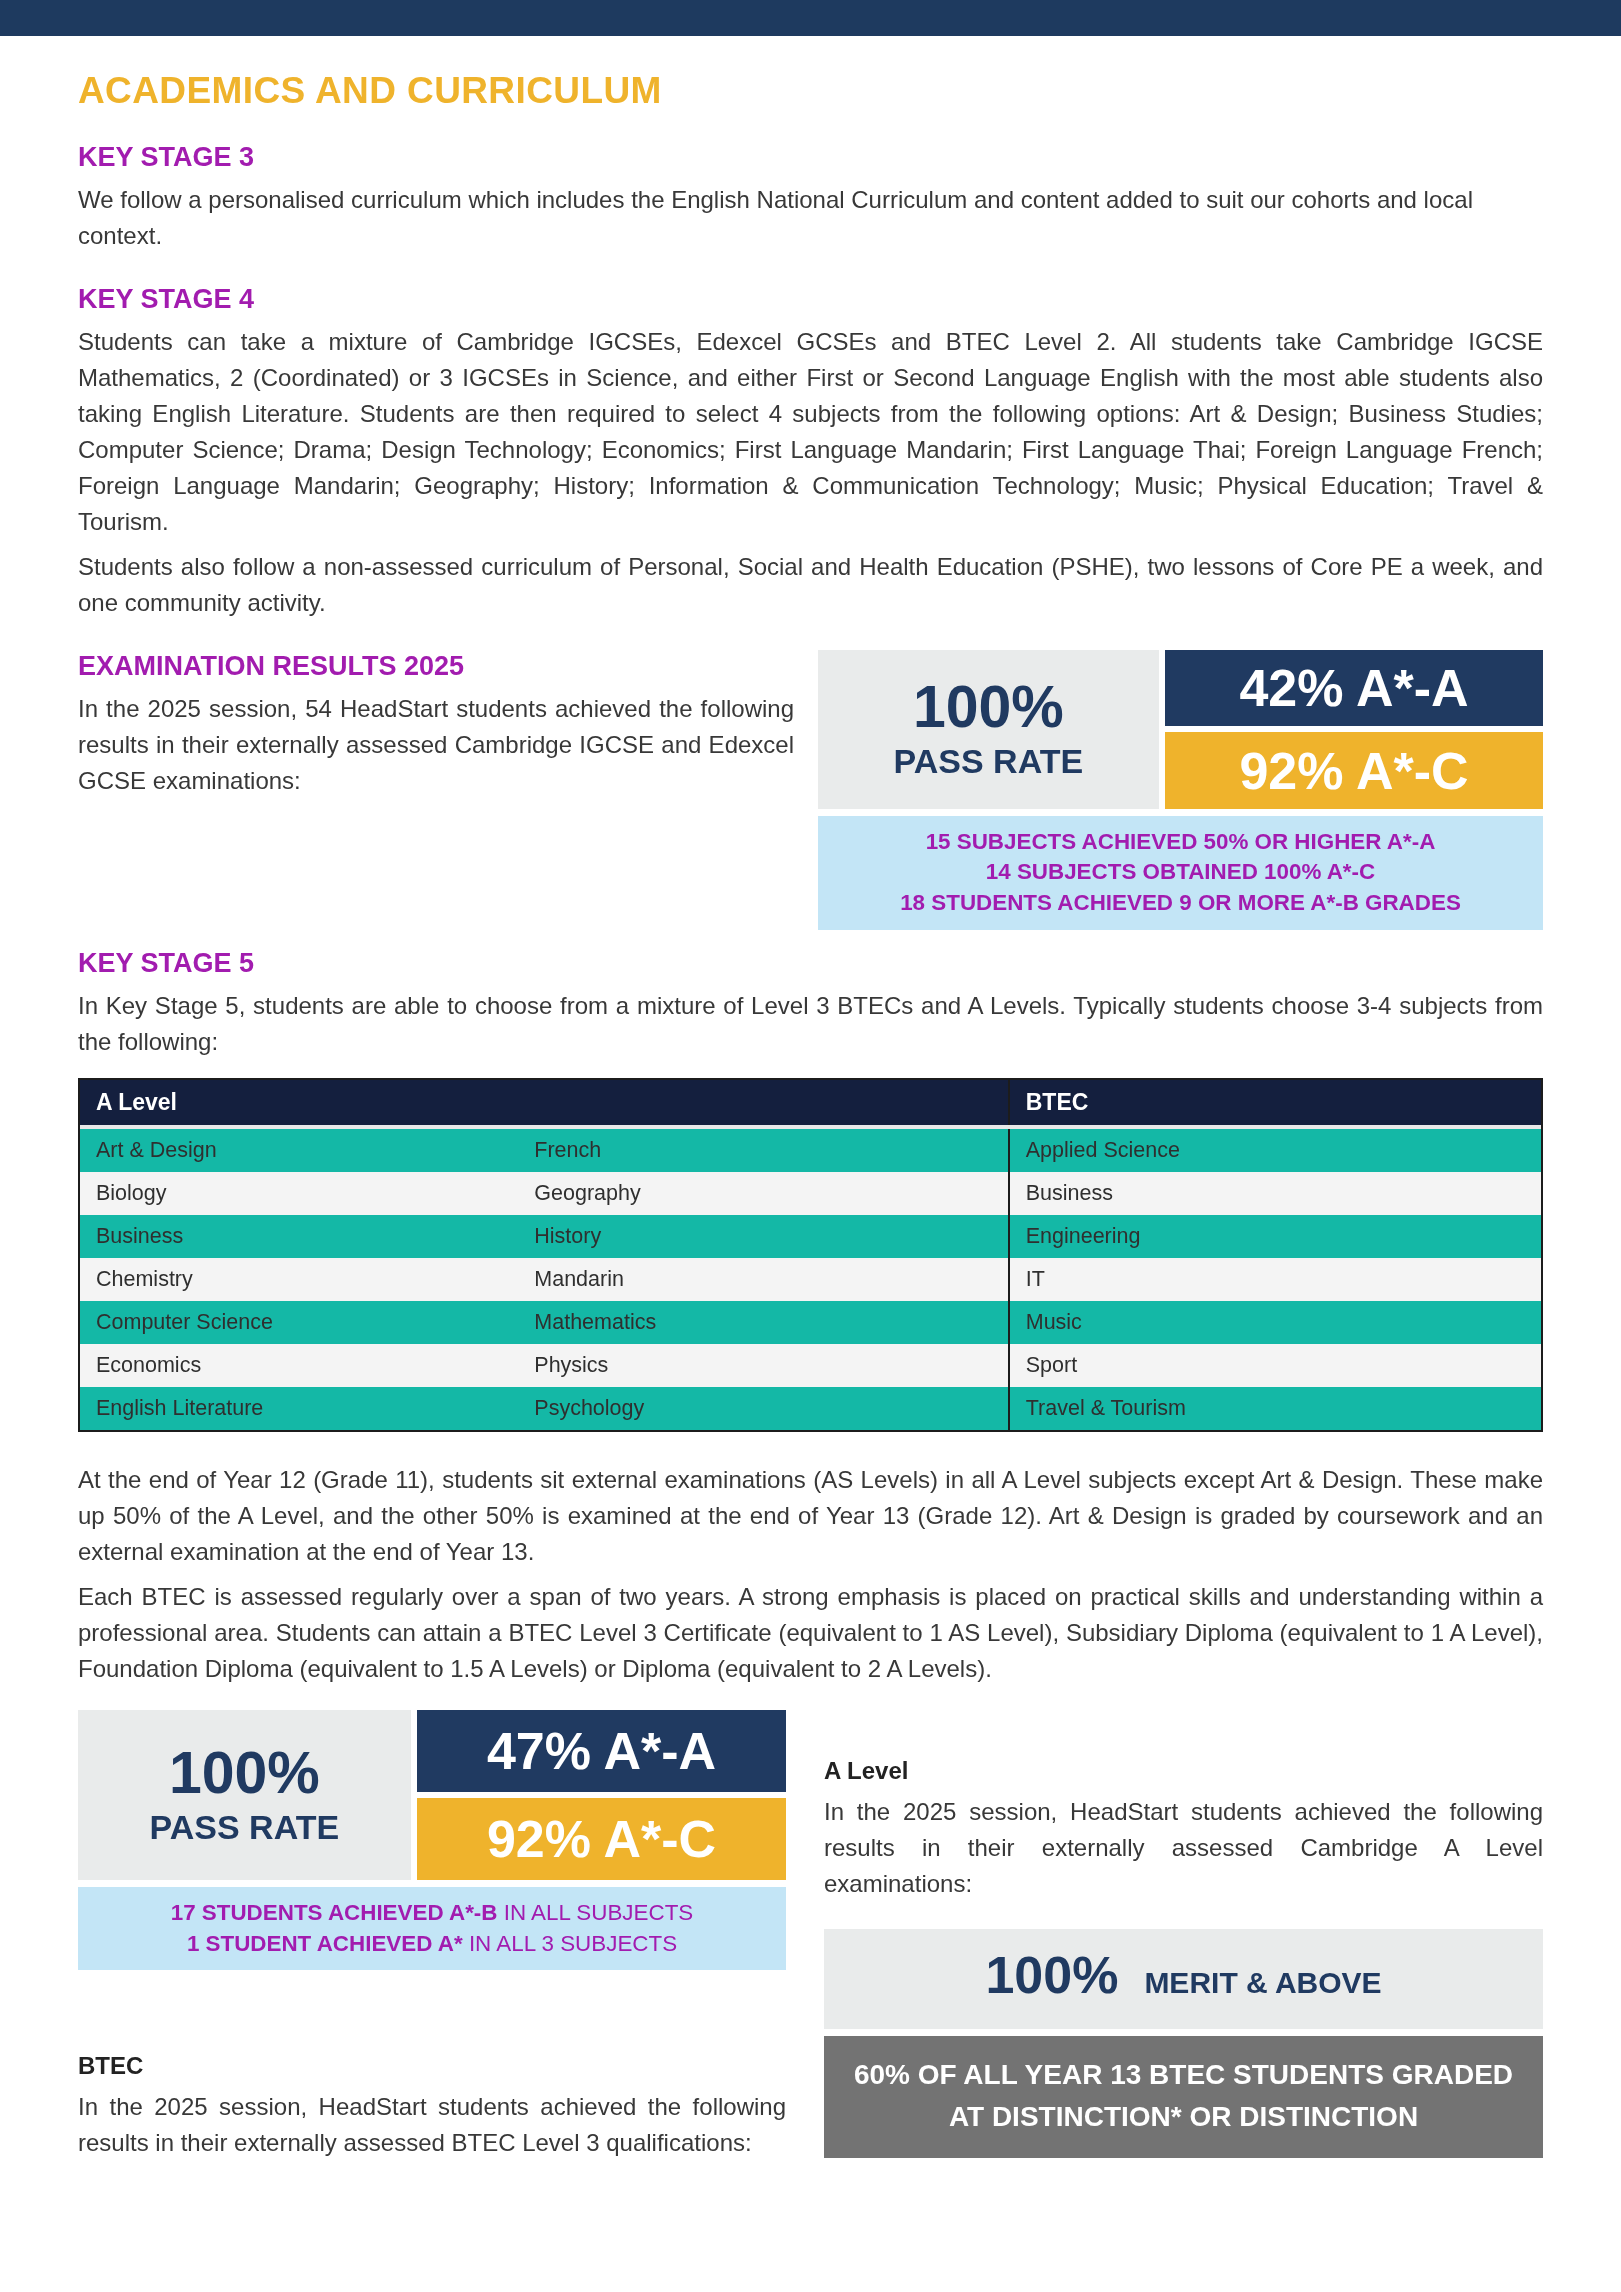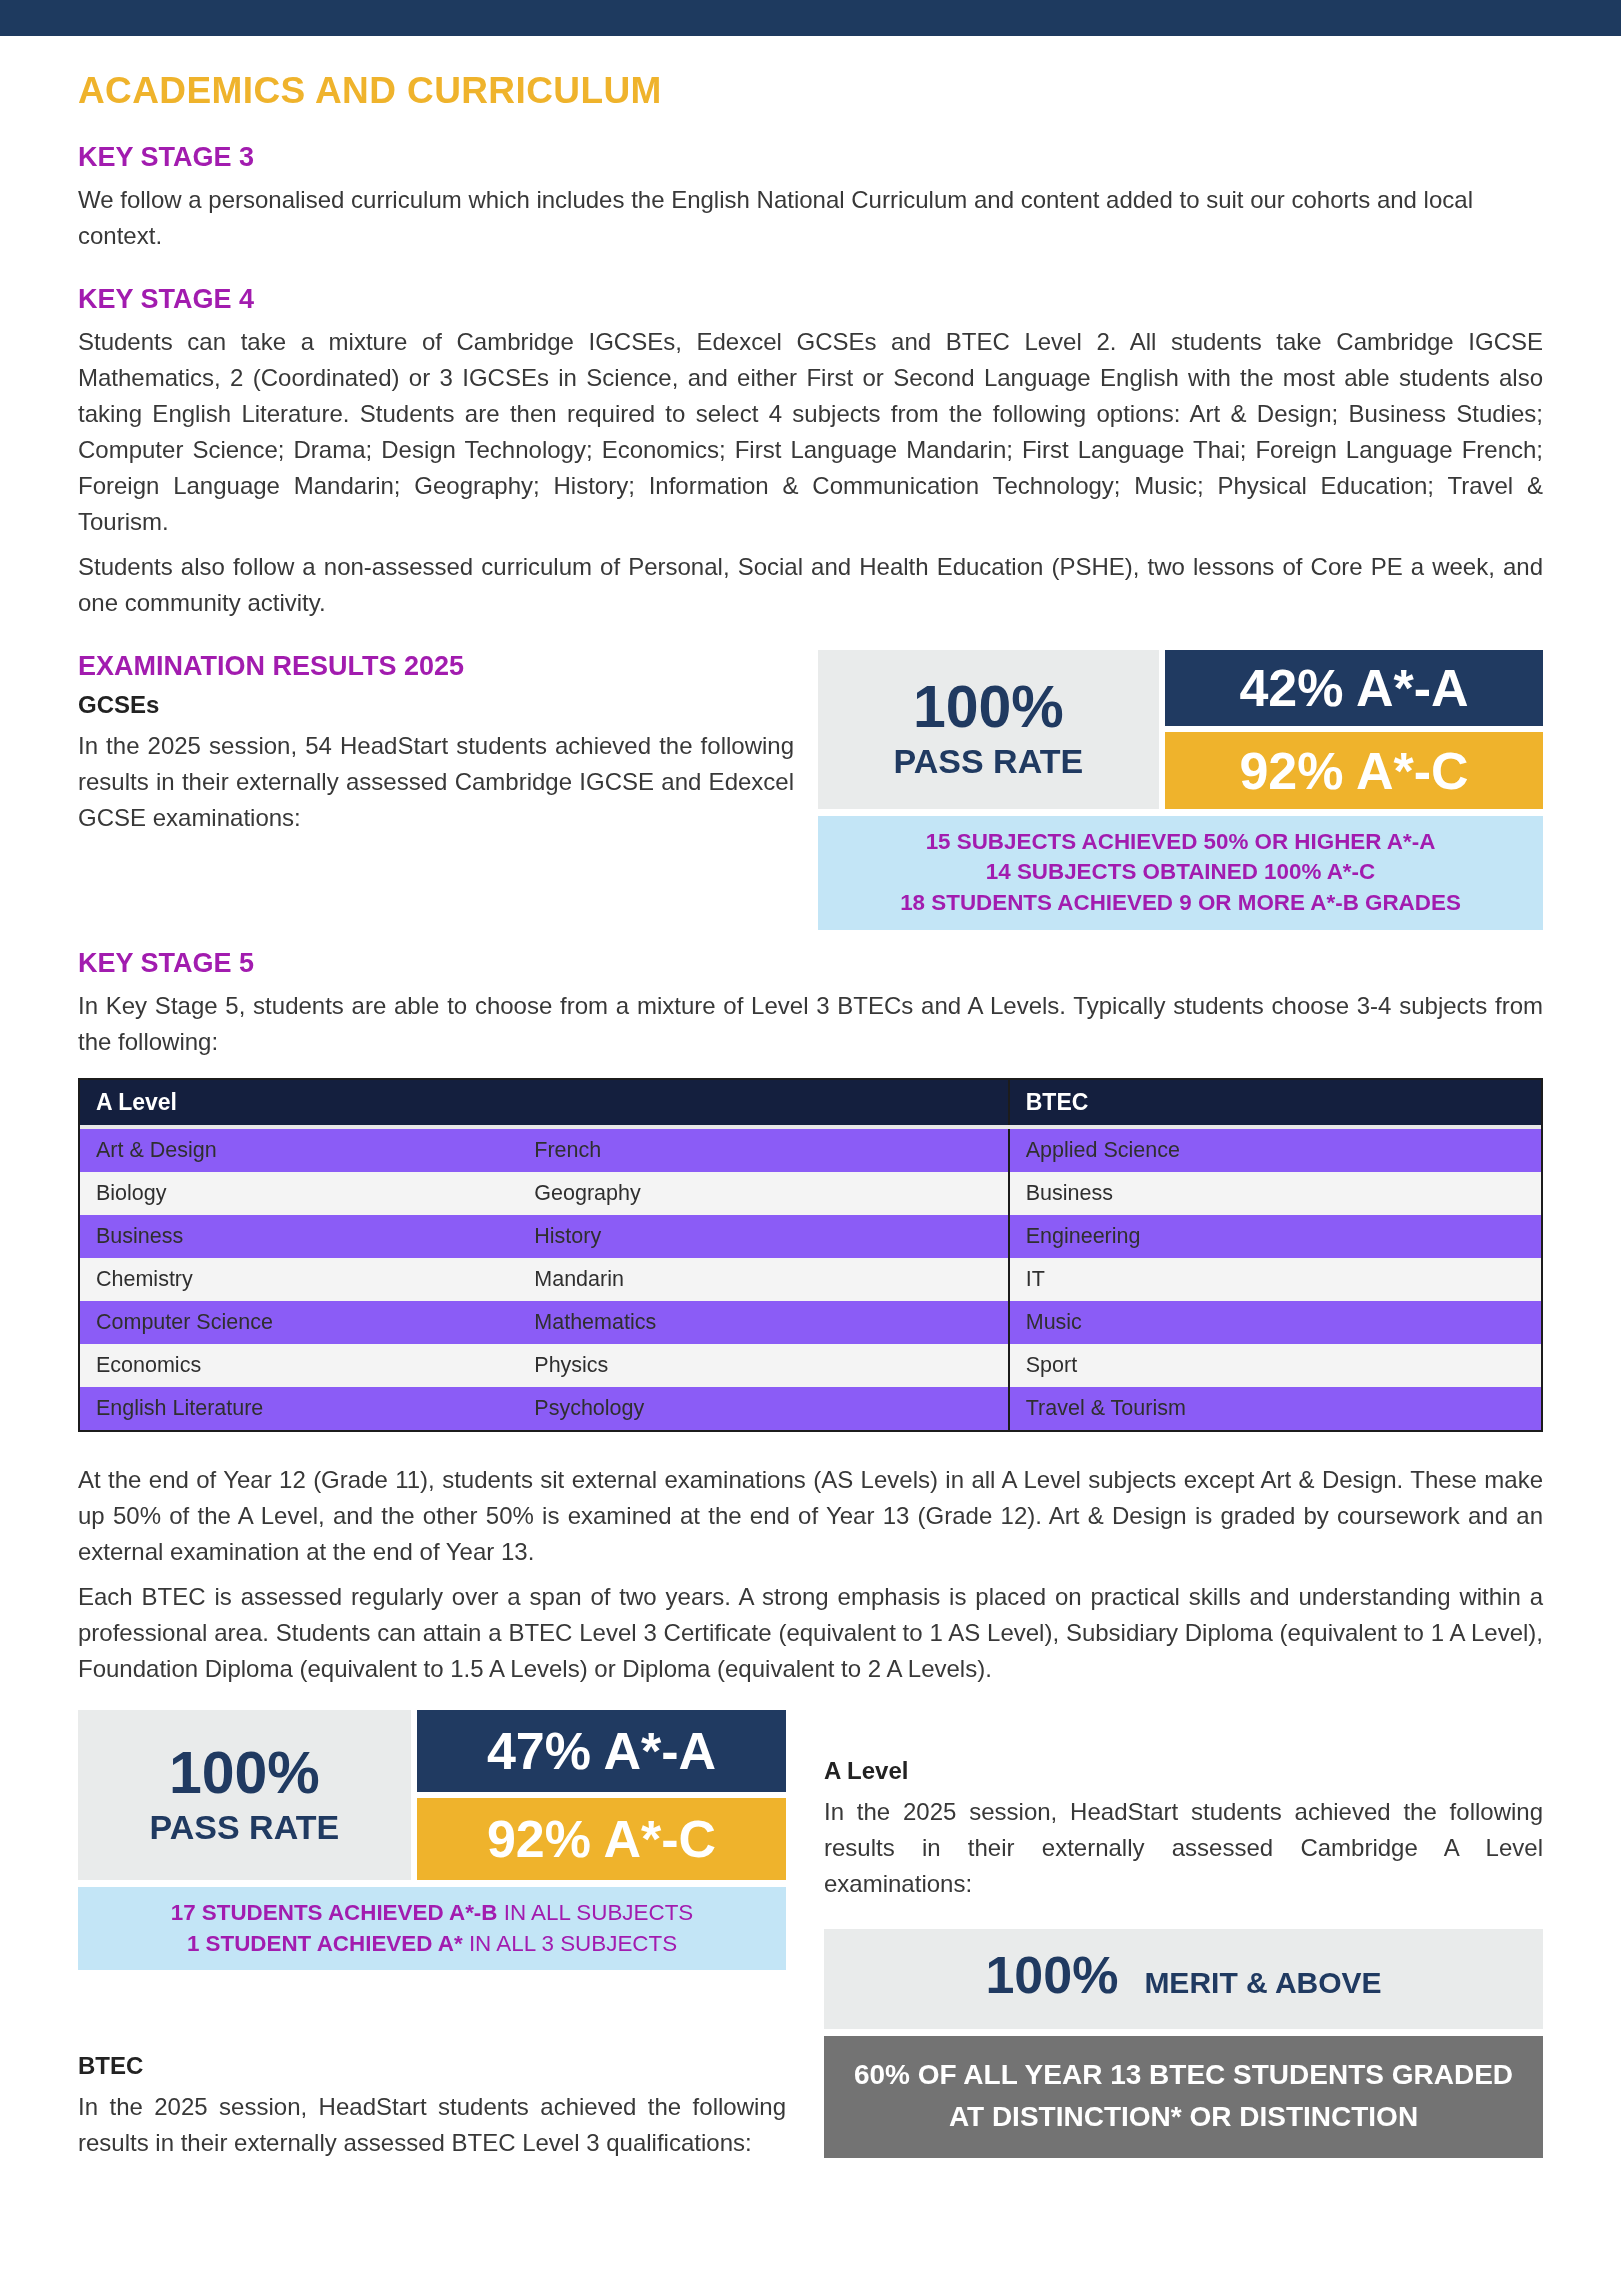--- a/index.html
+++ b/index.html
@@ -61,21 +61,21 @@
   .subjects-table { margin-top: 18px; border: 2.7px solid #1c1c1c; }
   .t-header {
     display: grid; grid-template-columns: 63.5% 36.5%;
     background: #141F3E; border-bottom: 4.5px solid #E8E8E8;
   }
   .t-header .h-cell {
     color: #ffffff; font-weight: bold; font-size: 23px; padding: 9px 16px;
   }
   .t-header .h-cell.h-btec { border-left: 2.7px solid #1c1c1c; }
   .t-row { display: grid; grid-template-columns: 30% 33.5% 36.5%; }
-  .t-row.gray { background: #8b5cf6; }
+  .t-row.gray { background: #14b8a6; }
   .t-row.light { background: #F4F4F4; }
   .t-cell { font-size: 21.5px; color: #2F2F2F; padding: 9px 16px; }
   .t-row .t-cell:last-child { border-left: 2.7px solid #1c1c1c; }
 
   
   .bottom-grid { display: grid; grid-template-columns: 708px 1fr; column-gap: 38px; margin-top: 23px; }
   .col-right .sub-head { margin-top: 47px; }
   .btec-block { margin-top: 82px; }
 
   .merit-box { margin-top: 27px; }
@@ -107,21 +107,20 @@
   <section>
     <h2 class="section-head">KEY STAGE 4</h2>
     <p class="body-text">Students can take a mixture of Cambridge IGCSEs, Edexcel GCSEs and BTEC Level 2. All students take Cambridge IGCSE Mathematics, 2 (Coordinated) or 3 IGCSEs in Science, and either First or Second Language English with the most able students also taking English Literature. Students are then required to select 4 subjects from the following options: Art &amp; Design; Business Studies; Computer Science; Drama; Design Technology; Economics; First Language Mandarin; First Language Thai; Foreign Language French; Foreign Language Mandarin; Geography; History; Information &amp; Communication Technology; Music; Physical Education; Travel &amp; Tourism.</p>
     <p class="body-text">Students also follow a non-assessed curriculum of Personal, Social and Health Education (PSHE), two lessons of Core PE a week, and one community activity.</p>
   </section>
 
   <section>
     <div class="gcse-row">
       <div class="gcse-left">
         <h2 class="section-head" style="margin-top:23px">EXAMINATION RESULTS 2025</h2>
-        <h3 class="sub-head">GCSEs</h3>
         <p class="body-text">In the 2025 session, 54 HeadStart students achieved the following results in their externally assessed Cambridge IGCSE and Edexcel GCSE examinations:</p>
       </div>
       <div class="gcse-right">
         <div class="stat-box gcse-stats">
           <div class="stat-left">
             <div class="stat-value">100%</div>
             <div class="stat-label">PASS RATE</div>
           </div>
           <div class="stat-right">
             <div class="stat-cell navy-bg">42% A*-A</div>

